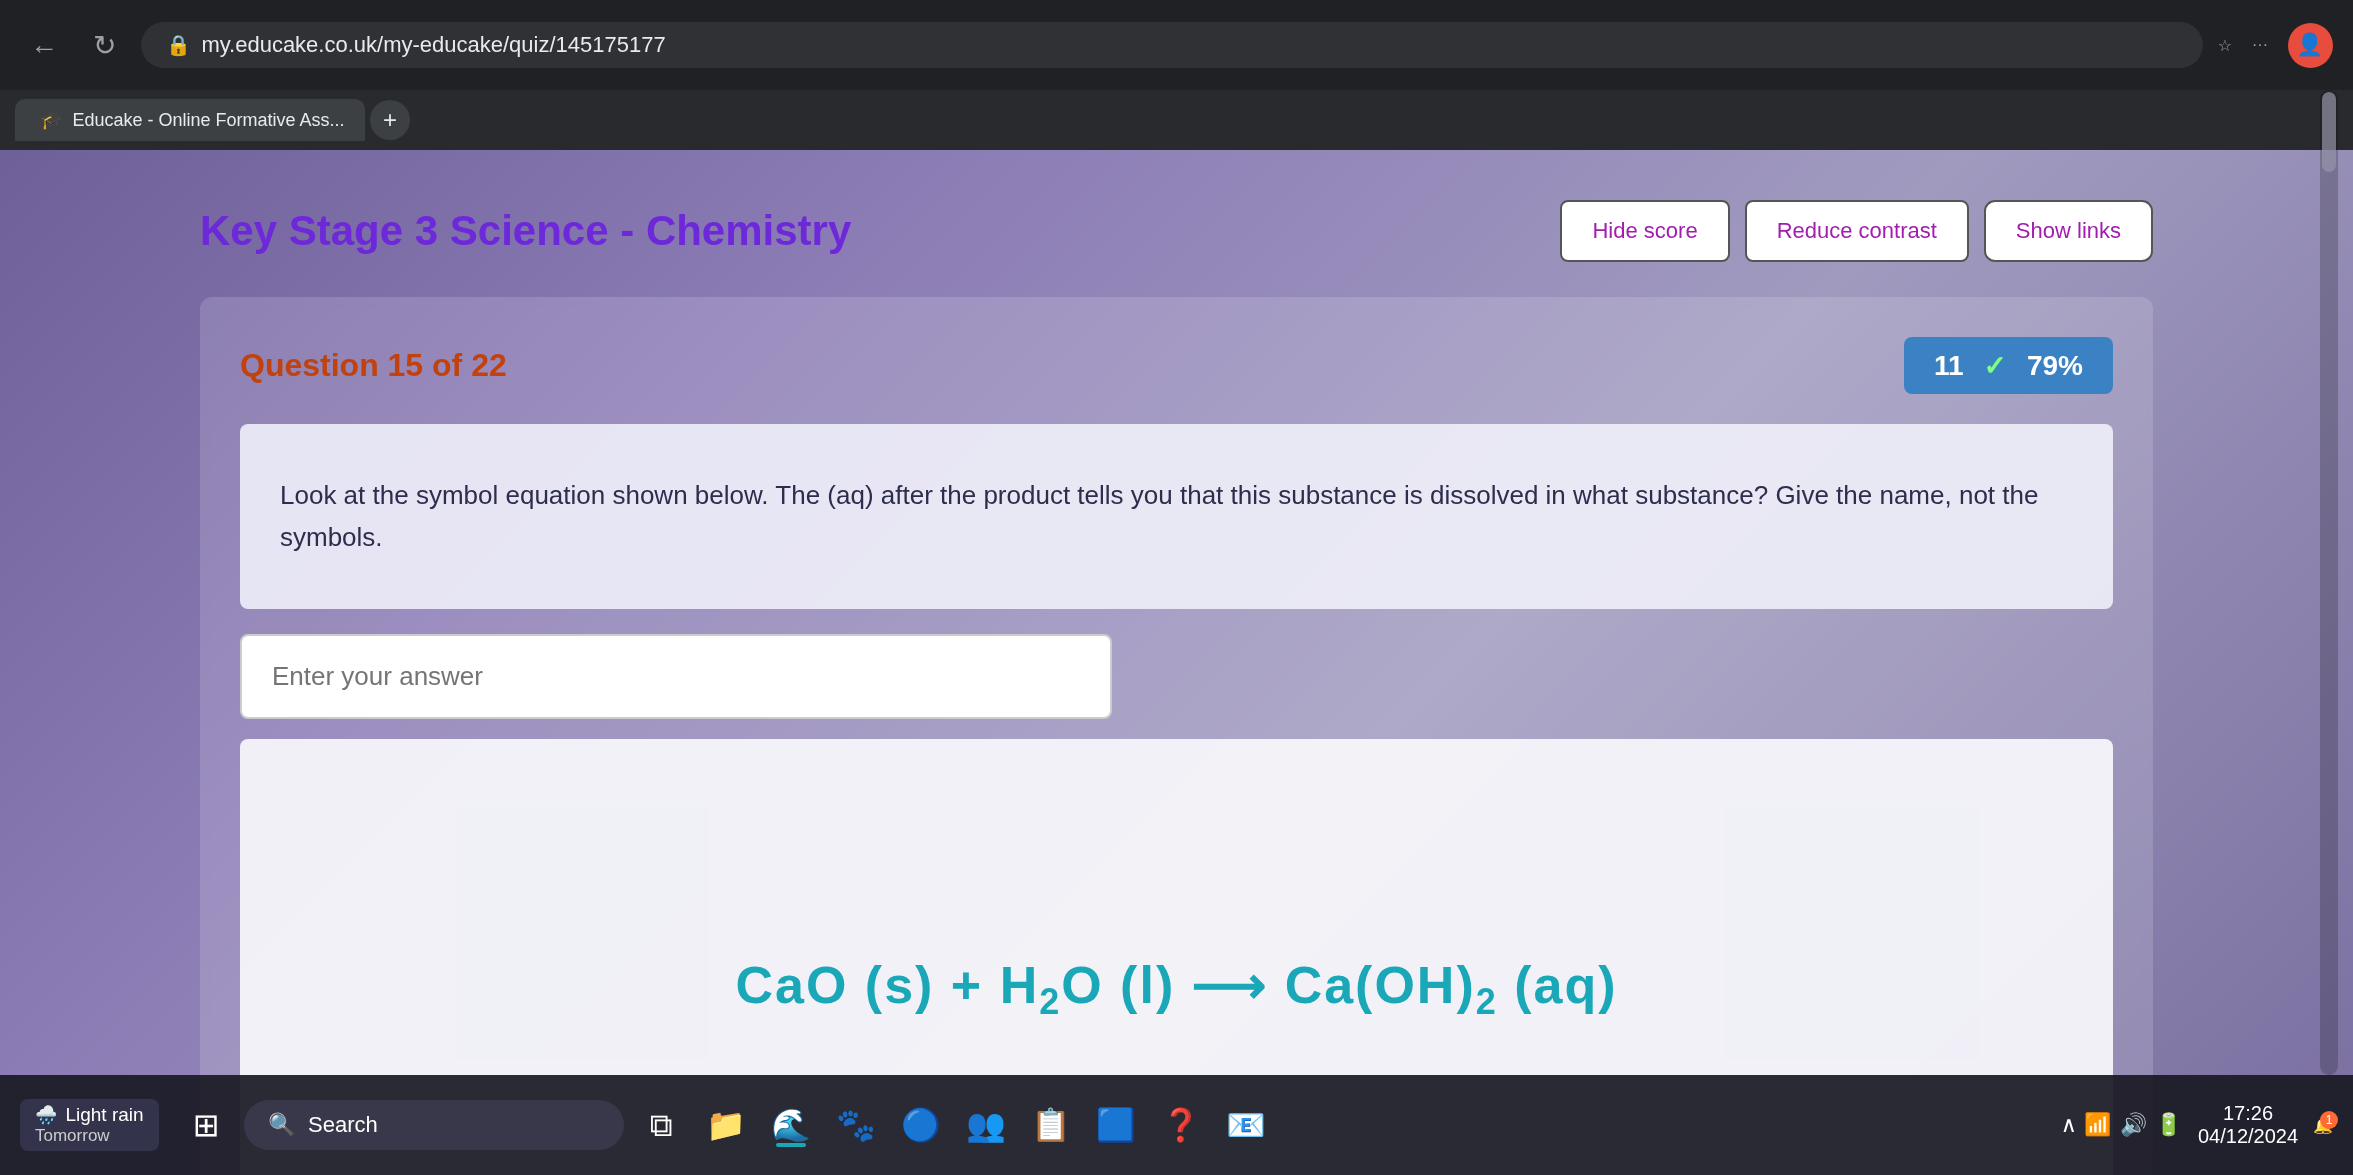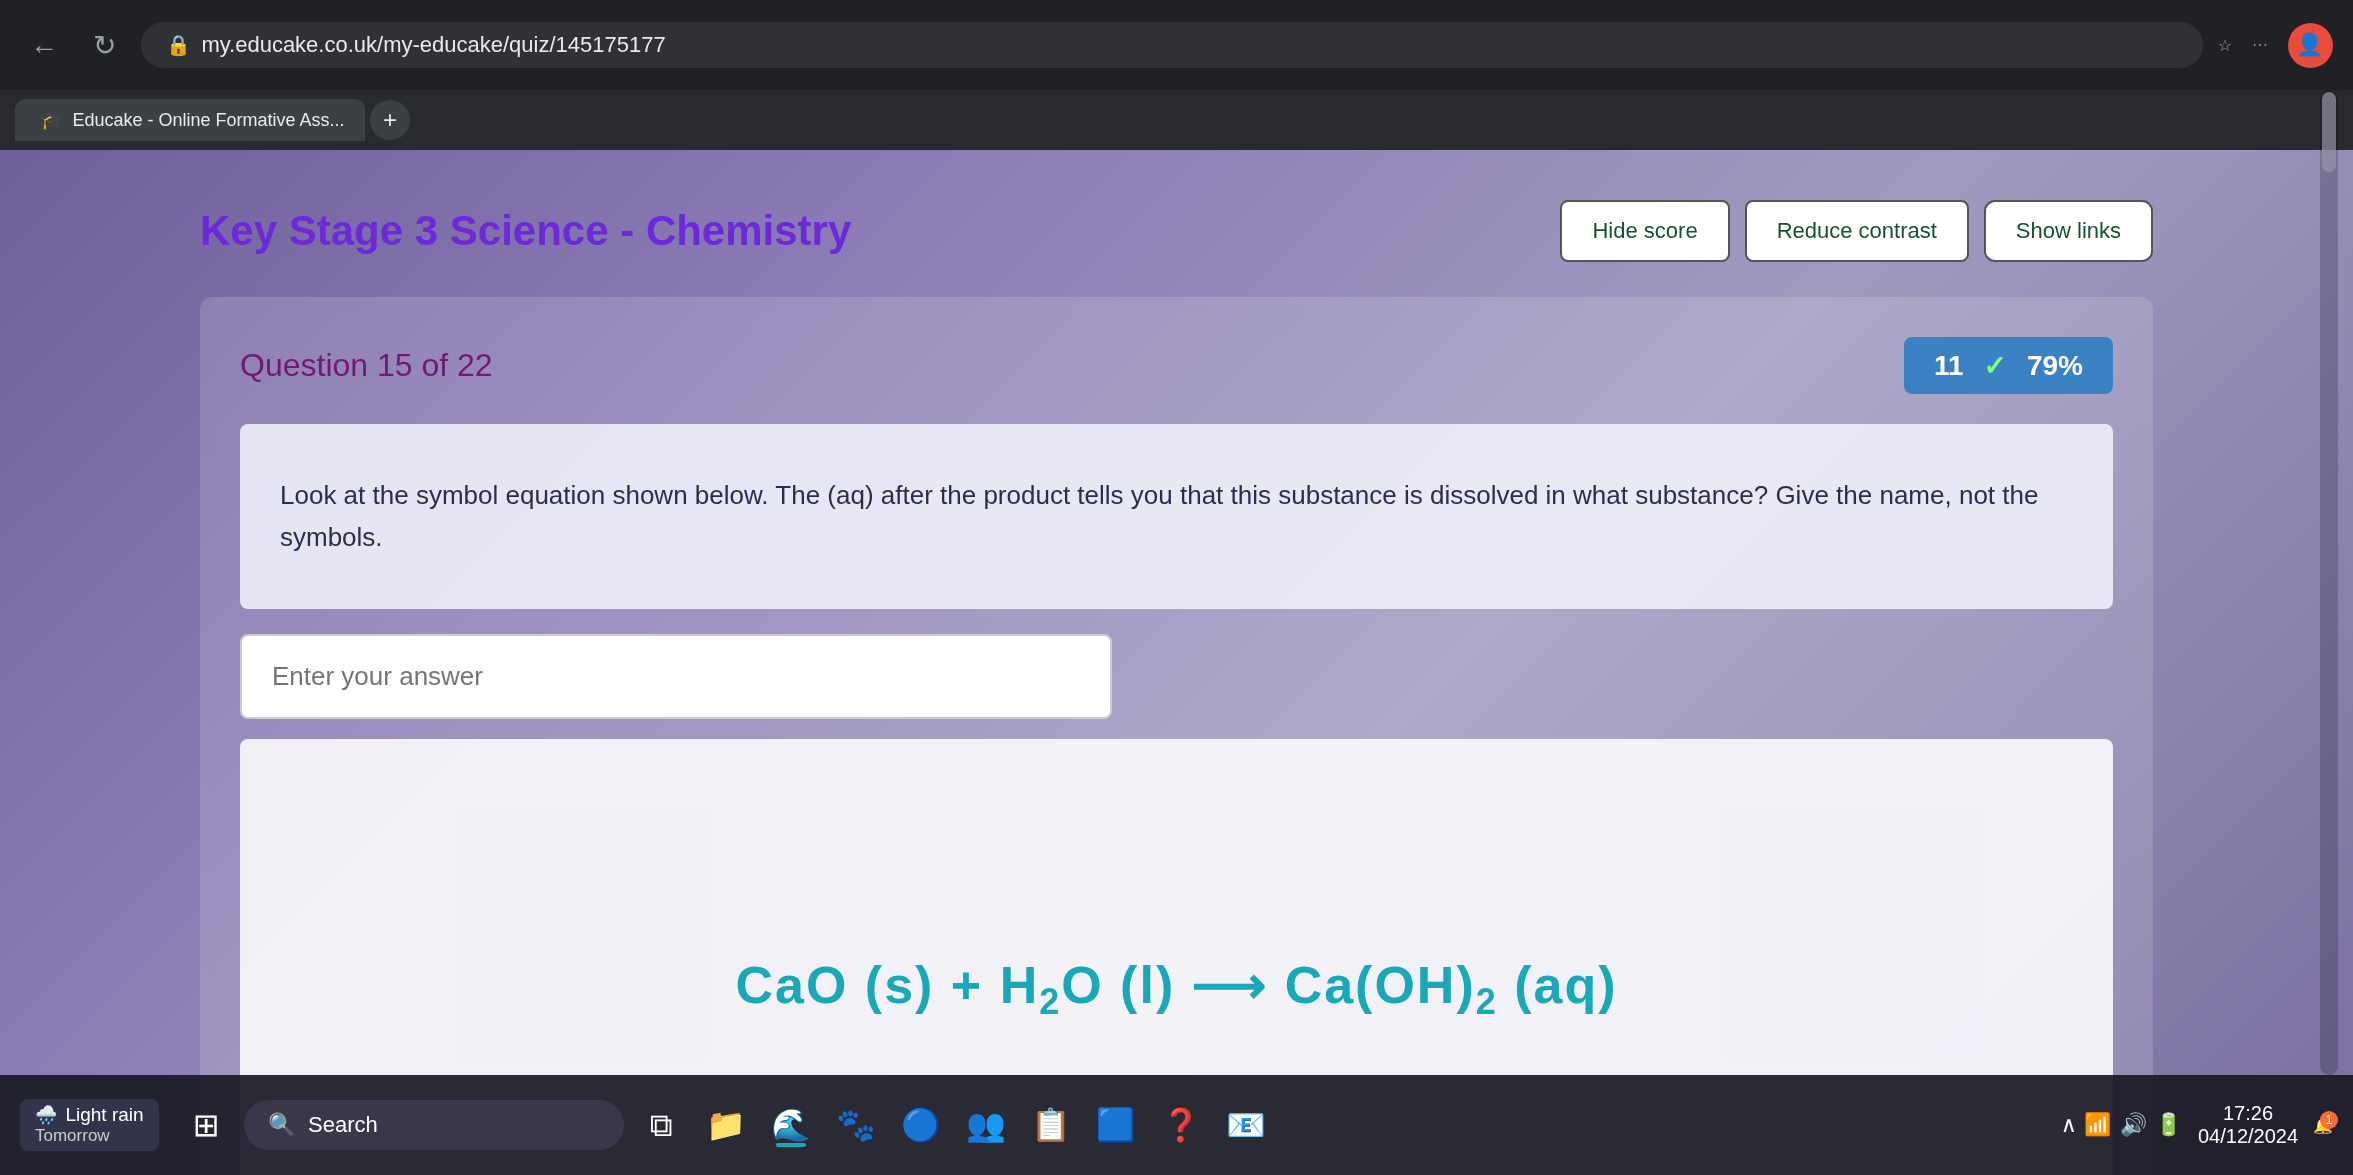--- a/index.html
+++ b/index.html
@@ -107,21 +107,21 @@
       gap: 15px;
     }
 
     .header-btn {
       padding: 16px 30px;
       border: 2px solid #555;
       border-radius: 8px;
       background: white;
       font-size: 22px;
       cursor: pointer;
-      color: #14532d;
+      color: #a21caf;
       font-weight: 500;
     }
 
     .header-btn.show-links {
       background: white;
       border-radius: 11px;
     }
 
     
     .quiz-card {
@@ -133,22 +133,22 @@
 
     .question-header {
       display: flex;
       justify-content: space-between;
       align-items: center;
       margin-bottom: 30px;
     }
 
     .question-label {
       font-size: 32px;
-      color: #701a75;
-      font-weight: 400;
+      color: #c2410c;
+      font-weight: 700;
     }
 
     .score-badge {
       background: #3b82c4;
       color: white;
       padding: 12px 30px;
       border-radius: 8px;
       font-size: 28px;
       font-weight: bold;
       display: flex;

